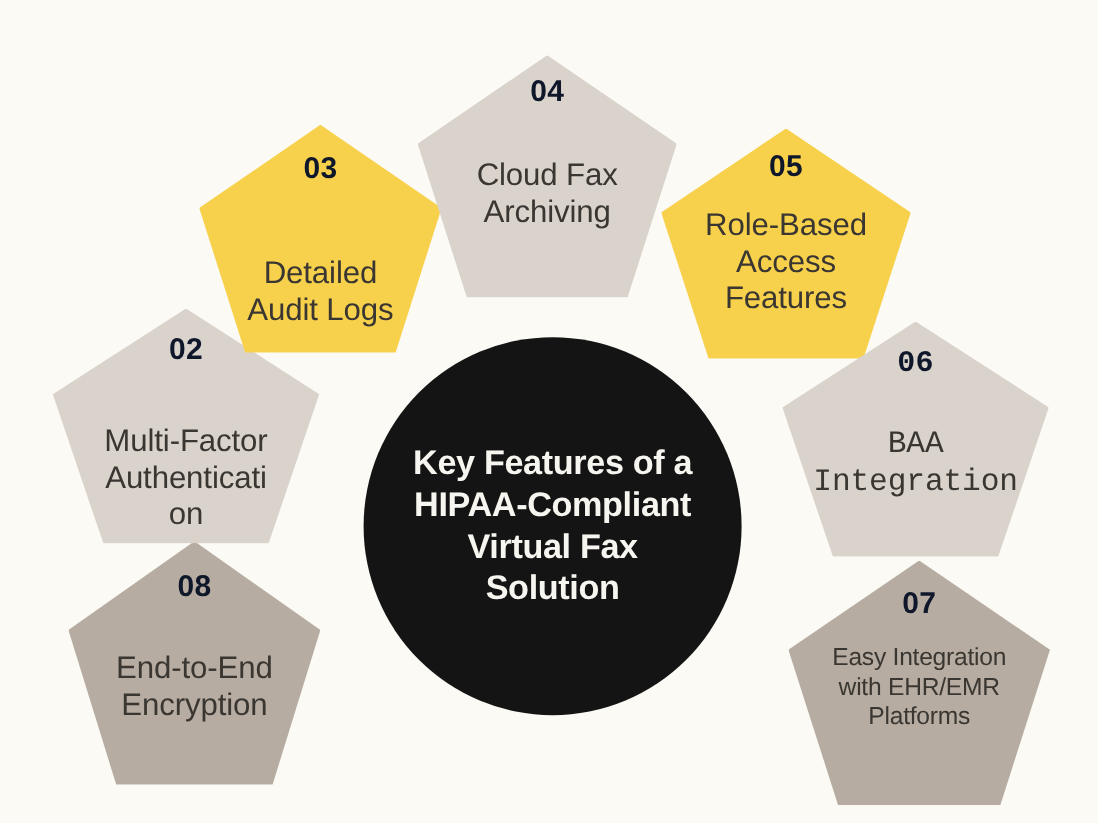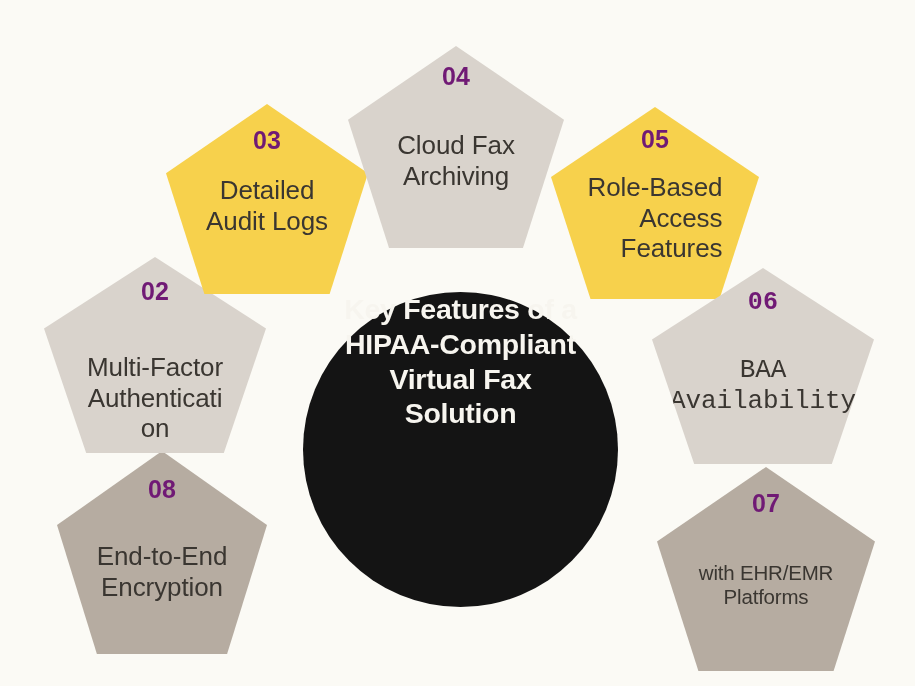--- a/index.html
+++ b/index.html
@@ -54,21 +54,21 @@
     box-sizing: border-box;
     display: flex;
     flex-direction: column;
     align-items: center;
     -webkit-clip-path: polygon(50% 0%, 100% 36.5%, 81% 100%, 19% 100%, 0% 36.5%);
     clip-path: polygon(50% 0%, 100% 36.5%, 81% 100%, 19% 100%, 0% 36.5%);
   }
   .pent .num {
     font-size: 25px;
     font-weight: bold;
-    color: #701a75;
+    color: #0f172a;
     line-height: 1;
     letter-spacing: 0.2px;
   }
   .pent .lbl {
     font-size: 26px;
     color: #3a3631;
     line-height: 1.18;
     text-align: center;
     letter-spacing: -0.1px;
   }
@@ -96,38 +96,39 @@
   #pent-02 { left: 44px;  top: 257px; width: 222px; height: 196px; padding-top: 22px; }
   #pent-02 .lbl { }
 
   #pent-03 { left: 166px; top: 104px; width: 202px; height: 190px; padding-top: 24px; }
   #pent-03 .lbl { margin-top: 22px; }
 
   #pent-04 { left: 348px; top: 46px;  width: 216px; height: 202px; padding-top: 18px; }
   #pent-04 .lbl { margin-top: 41px; }
 
   #pent-05 { left: 551px; top: 107px; width: 208px; height: 192px; padding-top: 20px; }
-  #pent-05 .lbl { margin-top: 20px; text-align: right; }
+  #pent-05 .lbl { margin-top: 20px; }
 
   #pent-06 { left: 652px; top: 268px; width: 222px; height: 196px; padding-top: 22px; font-family: Liberation Mono, monospace; }
   #pent-06 .lbl { margin-top: 40px; }
 
   #pent-07 { left: 657px; top: 450px; width: 218px; height: 204px; padding-top: 24px; }
   #pent-07 .num { position: relative; z-index: 2; }
 
   
   .hub {
     position: absolute;
     left: 303px;
-    top: 292px;
+    top: 281px;
     width: 315px;
     height: 315px;
     border-radius: 50%;
     background: #141414;
     display: flex;
+    align-items: center;
     justify-content: center;
   }
   .hub-title {
     color: #f7f5ef;
     font-size: 28.5px;
     font-weight: bold;
     line-height: 1.22;
     text-align: center;
     letter-spacing: -0.3px;
     width: 250px;
@@ -149,21 +150,21 @@
 
   <div class="pent" id="pent-02" style="background:#d9d3cc;gap:48px;">
     <span class="num">02</span>
     <span class="lbl">
       <span>Multi-Factor</span><br>
       <span>Authenticati</span><br>
       <span>on</span>
     </span>
   </div>
 
-  <div class="pent" id="pent-03" style="background:#f7d14c;">
+  <div class="pent" id="pent-03" style="background:#f7d14c;gap:37px;">
     <span class="num">03</span>
     <span class="lbl">
       <span>Detailed</span><br>
       <span>Audit Logs</span>
     </span>
   </div>
 
   <div class="pent" id="pent-04" style="background:#d9d3cc;">
     <span class="num">04</span>
     <span class="lbl">
@@ -178,30 +179,30 @@
       <span>Role-Based</span><br>
       <span>Access</span><br>
       <span>Features</span>
     </span>
   </div>
 
   <div class="pent" id="pent-06" style="background:#d9d3cc;">
     <span class="num">06</span>
     <span class="lbl">
       <span>BAA</span><br>
-      <span>Availability</span>
+      <span>Integration</span>
     </span>
   </div>
 
   <div class="pent-wrap" id="pent-07-wrap" style="left:657px;top:450px;width:218px;height:204px;">
     <div class="pent" id="pent-07" style="left:0;top:17px;background:#b6aca1;">
       <span class="num">07</span>
     </div>
     <span class="lbl-over" style="top:86px;">
-      <br>
+      <span>Easy Integration</span><br>
       <span>with EHR/EMR</span><br>
       <span>Platforms</span>
     </span>
   </div>
 
   <div class="hub">
     <div class="hub-title">Key Features of a HIPAA-Compliant Virtual Fax Solution</div>
   </div>
 
 </div>

